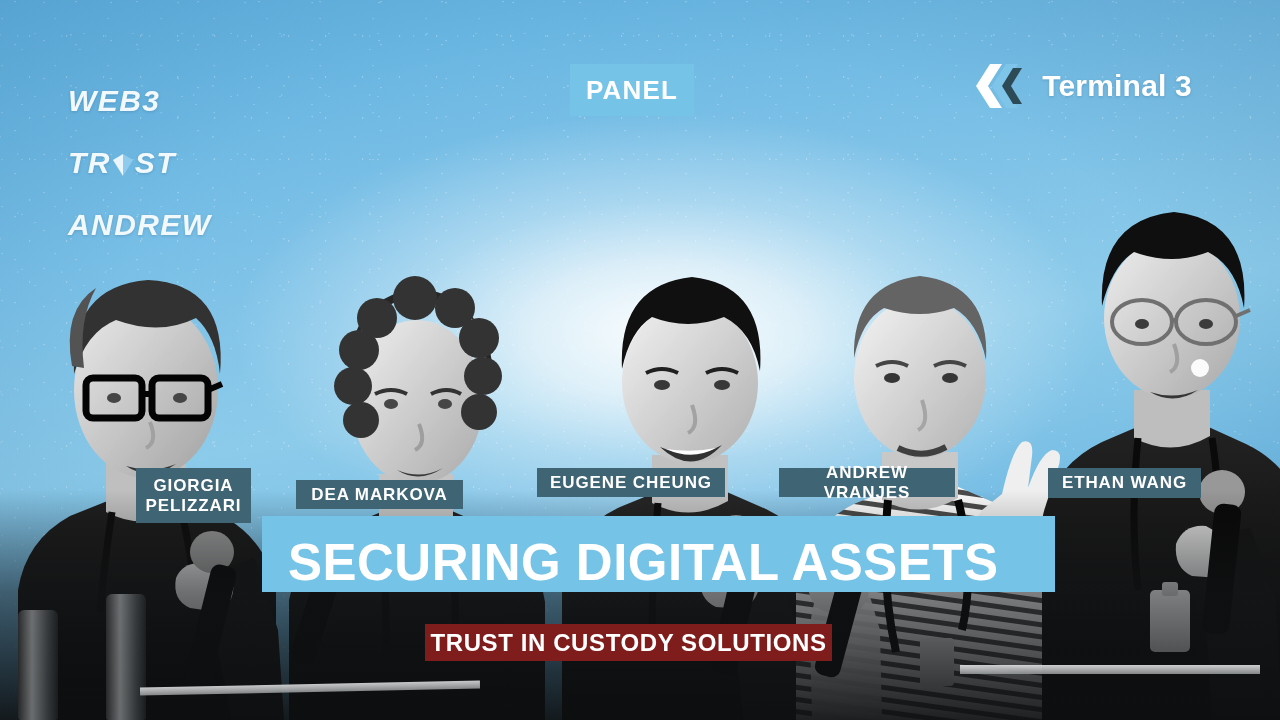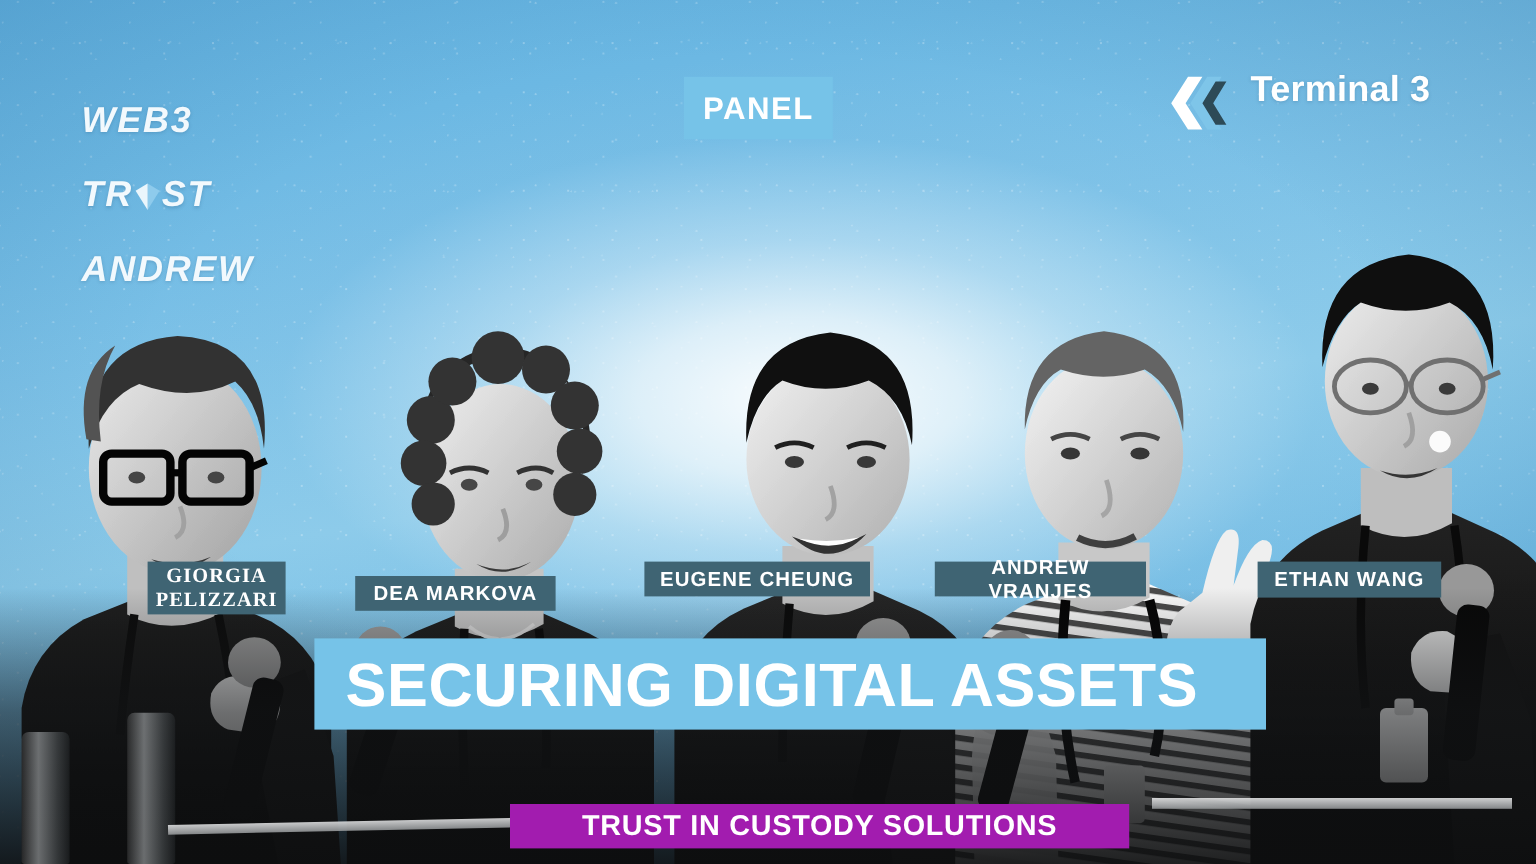--- a/index.html
+++ b/index.html
@@ -68,21 +68,21 @@
     background:#76c3e8;
     display:flex; align-items:center; justify-content:center;
   }
   .panel-badge span{
     color:#ffffff; font-weight:bold; font-size:26px;
     letter-spacing:1.2px;
   }
 
   .t3{
     position:absolute; right:88px; top:58px;
-    display:flex; align-items:flex-start; gap:14px;
+    display:flex; align-items:center; gap:14px;
   }
   .t3-mark{ width:56px; height:56px; position:relative; }
   .t3-mark svg{ display:block; }
   .t3-word{
     color:#ffffff; font-size:30px; font-weight:bold;
     letter-spacing:.2px;
     text-shadow:0 1px 3px rgba(30,80,120,.25);
   }
 
   
@@ -104,39 +104,39 @@
     display:flex; align-items:center; justify-content:center;
     text-align:center;
     padding:6px 12px;
     line-height:20px;
     white-space:pre-line;
   }
 
   
   .title-banner{
     position:absolute;
-    left:262px; top:532px;
+    left:262px; top:516px;
     width:793px; height:76px;
     background:#76c3e8;
-    display:flex; align-items:center;
+    display:flex; align-items:flex-end;
     padding-left:26px;
   }
   .title-banner span{
     color:#ffffff;
     font-weight:bold;
     font-size:51px;
     letter-spacing:.5px;
     transform:scaleX(1.0);
     white-space:nowrap;
   }
   .sub-banner{
     position:absolute;
-    left:425px; top:670px;
-    width:516px; height:37px;
-    background:#a21caf;
+    left:425px; top:624px;
+    width:407px; height:37px;
+    background:#7f1d1d;
     display:flex; align-items:center; justify-content:center;
   }
   .sub-banner span{
     color:#ffffff;
     font-weight:bold;
     font-size:24px;
     letter-spacing:.6px;
     white-space:nowrap;
   }
 
@@ -393,21 +393,21 @@
     <span class="t3-mark">
       <svg width="56" height="56" viewBox="0 0 56 56">
         <path d="M4 28 L18 6 L30 6 L16 28 L30 50 L18 50 Z" fill="#ffffff"></path>
         <path d="M20 28 L34 6 L46 6 L32 28 L46 50 L34 50 Z" fill="#7ec5e9"></path>
         <path d="M30 28 L41 10 L50 10 L39 28 L50 46 L41 46 Z" fill="#2d4a57"></path>
       </svg>
     </span>
     <span class="t3-word">Terminal 3</span>
   </div>
 
-  <div class="nameplate" style="left:123px;top:468px;width:115px;height:44px;font-family:Liberation Serif, serif;">GIORGIA
+  <div class="nameplate" style="left:136px;top:468px;width:115px;height:55px;">GIORGIA
 PELIZZARI</div>
   <div class="nameplate" style="left:296px;top:480px;width:167px;height:29px;">DEA MARKOVA</div>
   <div class="nameplate" style="left:537px;top:468px;width:188px;height:29px;">EUGENE CHEUNG</div>
   <div class="nameplate" style="left:779px;top:468px;width:176px;height:29px;">ANDREW VRANJES</div>
   <div class="nameplate" style="left:1048px;top:468px;width:153px;height:30px;">ETHAN WANG</div>
 
   <div class="title-banner">
     <span>SECURING DIGITAL ASSETS</span>
   </div>
   <div class="sub-banner">

